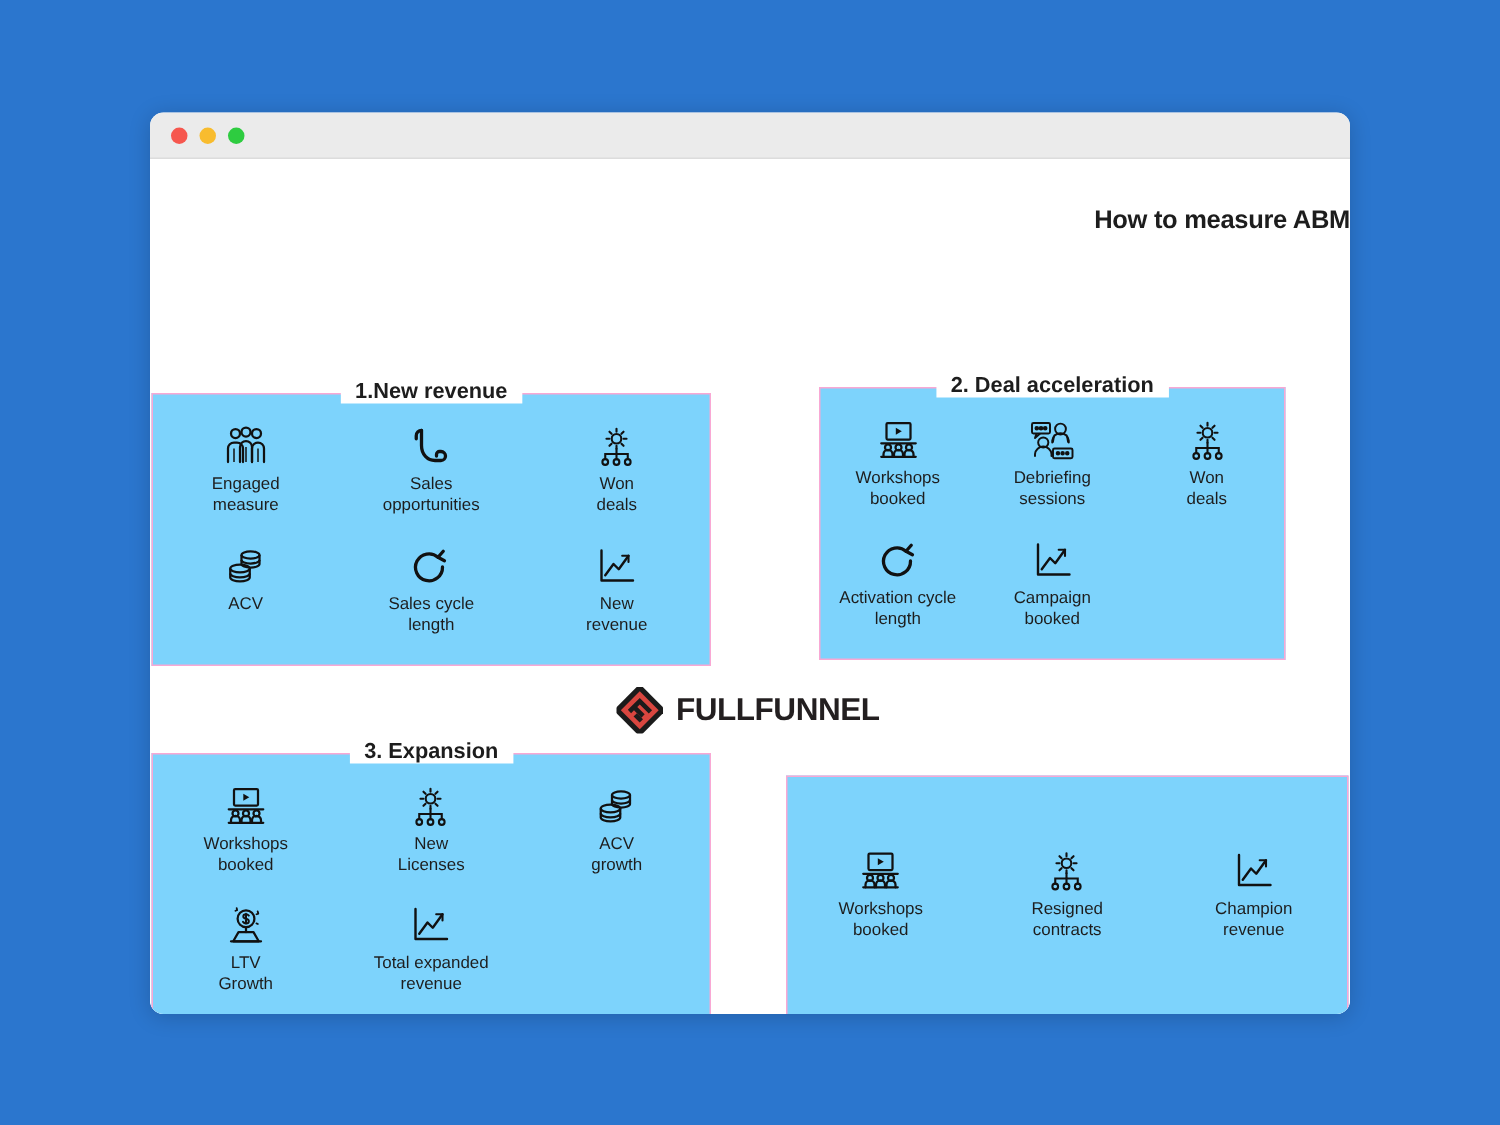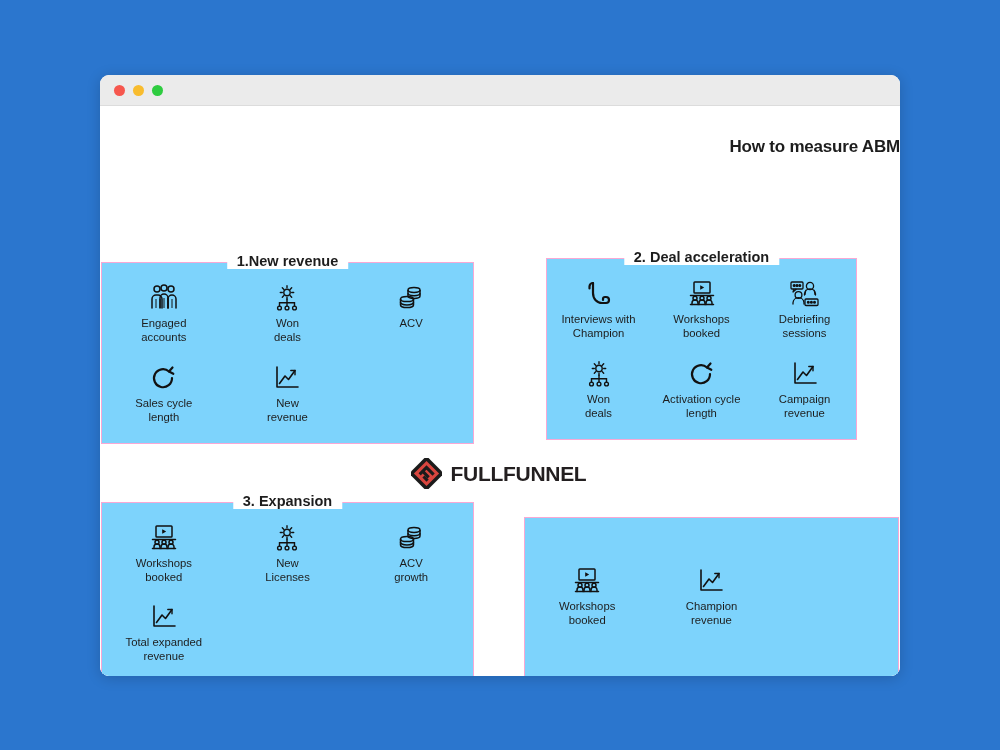--- a/index.html
+++ b/index.html
@@ -156,23 +156,33 @@
                 <circle cx="8" cy="5" r="3"></circle>
                   <circle cx="15" cy="4" r="3"></circle>
                   <circle cx="22" cy="5" r="3"></circle>
                 <path d="M3 24v-9a4 4 0 0 1 4-4h2a4 4 0 0 1 4 4v9" stroke-linecap="round"></path>
                 <path d="M11 24v-10a4 4 0 0 1 4-4 4 4 0 0 1 4 4v10" stroke-linecap="round"></path>
                 <path d="M19 24v-9a4 4 0 0 1 4-4h0a4 4 0 0 1 4 4v9" stroke-linecap="round"></path>
                 <path d="M7 15v9M11 15v9M15 14v10M19 14v10M23 15v9" stroke-width="1"></path>
               </svg>
             </span>
             <span class="cap">Engaged
-accounts</span>
-          </div>
-
+measure</span>
+          </div>
+
+          <div class="cell">
+            <span class="ico">
+              <svg width="26" height="28" viewBox="0 0 26 28" fill="none" stroke="#111" stroke-width="2.2" stroke-linecap="round" stroke-linejoin="round">
+                <path d="M7 3v10c0 6 4 10 9 10h4a3 3 0 0 0 0-6h-1a2 2 0 0 0-2 2v1"></path>
+                <path d="M7 3a3.5 3.5 0 0 0-3.5 3.5v2"></path>
+              </svg>
+            </span>
+            <span class="cap">Sales
+opportunities</span>
+          </div>
 
           <div class="cell">
             <span class="ico">
               <svg width="28" height="28" viewBox="0 0 28 28" fill="none" stroke="#111" stroke-width="1.4">
                 <circle cx="14" cy="8.5" r="3.2"></circle>
                 <path d="M14 1.8v2M14 13.2v2M7.3 8.5h2M18.7 8.5h2M9.3 3.8l1.4 1.4M17.3 11.8l1.4 1.4M18.7 3.8l-1.4 1.4M10.7 11.8l-1.4 1.4" stroke-linecap="round"></path>
                 <path d="M14 15.2v3.5M6.5 22v-3.3h15V22" stroke-linecap="round"></path>
                 <circle cx="6.5" cy="24" r="1.9"></circle>
                   <circle cx="14" cy="24" r="1.9"></circle>
                   <circle cx="21.5" cy="24" r="1.9"></circle>
@@ -220,30 +230,20 @@
 revenue</span>
           </div>
 
         </div>
       </div>
 
       <div class="panel" id="panel-2">
         <div class="legend">2. Deal acceleration</div>
         <div class="grid">
 
-          <div class="cell">
-            <span class="ico">
-              <svg width="26" height="28" viewBox="0 0 26 28" fill="none" stroke="#111" stroke-width="2.2" stroke-linecap="round" stroke-linejoin="round">
-                <path d="M7 3v10c0 6 4 10 9 10h4a3 3 0 0 0 0-6h-1a2 2 0 0 0-2 2v1"></path>
-                <path d="M7 3a3.5 3.5 0 0 0-3.5 3.5v2"></path>
-              </svg>
-            </span>
-            <span class="cap">Interviews with
-Champion</span>
-          </div>
 
           <div class="cell">
             <span class="ico">
               <svg width="30" height="28" viewBox="0 0 30 28" fill="none" stroke="#111" stroke-width="1.5">
                 <rect x="7" y="2" width="16" height="11" rx="0.8"></rect>
                 <path d="M13.2 5.2v4.6l4-2.3z" fill="#111" stroke="none"></path>
                 <path d="M3.5 15.5h23M3.5 24.5h23" stroke-linecap="round"></path>
                 <circle cx="8" cy="18.3" r="2"></circle>
                   <circle cx="15" cy="18.3" r="2"></circle>
                   <circle cx="22" cy="18.3" r="2"></circle>
@@ -308,21 +308,21 @@
 
           <div class="cell">
             <span class="ico">
               <svg width="28" height="27" viewBox="0 0 28 27" fill="none" stroke="#111" stroke-width="1.6" stroke-linecap="round" stroke-linejoin="round">
                 <path d="M4 2v20h21"></path>
                 <path d="M6.5 18.5 12 11l3.5 3.5L22 5.5"></path>
                 <path d="M22 5.5h-4.2M22 5.5v4.2" stroke-width="1.4"></path>
               </svg>
             </span>
             <span class="cap">Campaign
-revenue</span>
+booked</span>
           </div>
 
         </div>
       </div>
 
       <div class="brand">
         <span class="mark">
           <svg width="31" height="31" viewBox="0 0 40 40">
             <g transform="rotate(45 20 20)">
               <rect x="4" y="4" width="32" height="32" fill="#1b1b1b"></rect>
@@ -382,20 +382,34 @@
                 <path d="M11 9.3c0 1.3 2.7 2.4 6 2.4s6-1.1 6-2.4"></path>
                 <ellipse cx="10" cy="15" rx="6.5" ry="2.6"></ellipse>
                 <path d="M3.5 15v6c0 1.4 2.9 2.6 6.5 2.6s6.5-1.2 6.5-2.6v-6"></path>
                 <path d="M3.5 18.3c0 1.4 2.9 2.6 6.5 2.6s6.5-1.2 6.5-2.6"></path>
               </svg>
             </span>
             <span class="cap">ACV
 growth</span>
           </div>
 
+          <div class="cell">
+            <span class="ico">
+              <svg width="30" height="28" viewBox="0 0 30 28" fill="none" stroke="#111" stroke-width="1.5">
+                <circle cx="15" cy="9.5" r="5.6"></circle>
+                <path d="M15 6.2v6.6M16.9 7.4c-.5-.6-1.2-.9-1.9-.9-1 0-1.8.6-1.8 1.5s.8 1.3 1.8 1.5c1 .2 1.9.6 1.9 1.6 0 .9-.9 1.5-1.9 1.5-.8 0-1.5-.3-2-1" stroke-linecap="round" stroke-width="1.3"></path>
+                <path d="M8 4.2l.8-.4M8.8 2.4l.3 1.4M22 6.5l1-.3M22.8 4.6l.4 1.4M22 12.6l.9.4" stroke-linecap="round" stroke-width="1.2"></path>
+                <path d="M15 15.2v3.2" stroke-linecap="round"></path>
+                <path d="M6.5 24.5 10 18.4h10l3.5 6.1z" stroke-linejoin="round"></path>
+                <path d="M5 24.5h20" stroke-linecap="round"></path>
+              </svg>
+            </span>
+            <span class="cap">LTV
+Growth</span>
+          </div>
 
           <div class="cell">
             <span class="ico">
               <svg width="28" height="27" viewBox="0 0 28 27" fill="none" stroke="#111" stroke-width="1.6" stroke-linecap="round" stroke-linejoin="round">
                 <path d="M4 2v20h21"></path>
                 <path d="M6.5 18.5 12 11l3.5 3.5L22 5.5"></path>
                 <path d="M22 5.5h-4.2M22 5.5v4.2" stroke-width="1.4"></path>
               </svg>
             </span>
             <span class="cap">Total expanded
@@ -419,20 +433,35 @@
                   <circle cx="22" cy="18.3" r="2"></circle>
                 <path d="M5 24.5v-1.6a3 3 0 0 1 3-3 3 3 0 0 1 3 3v1.6" stroke-linecap="round"></path>
                 <path d="M12 24.5v-1.6a3 3 0 0 1 3-3 3 3 0 0 1 3 3v1.6" stroke-linecap="round"></path>
                 <path d="M19 24.5v-1.6a3 3 0 0 1 3-3 3 3 0 0 1 3 3v1.6" stroke-linecap="round"></path>
               </svg>
             </span>
             <span class="cap">Workshops
 booked</span>
           </div>
 
+          <div class="cell">
+            <span class="ico">
+              <svg width="28" height="28" viewBox="0 0 28 28" fill="none" stroke="#111" stroke-width="1.4">
+                <circle cx="14" cy="8.5" r="3.2"></circle>
+                <path d="M14 1.8v2M14 13.2v2M7.3 8.5h2M18.7 8.5h2M9.3 3.8l1.4 1.4M17.3 11.8l1.4 1.4M18.7 3.8l-1.4 1.4M10.7 11.8l-1.4 1.4" stroke-linecap="round"></path>
+                <path d="M14 15.2v3.5M6.5 22v-3.3h15V22" stroke-linecap="round"></path>
+                <circle cx="6.5" cy="24" r="1.9"></circle>
+                  <circle cx="14" cy="24" r="1.9"></circle>
+                  <circle cx="21.5" cy="24" r="1.9"></circle>
+                <path d="M14 18.7v3.4" stroke-linecap="round"></path>
+              </svg>
+            </span>
+            <span class="cap">Resigned
+contracts</span>
+          </div>
 
           <div class="cell">
             <span class="ico">
               <svg width="28" height="27" viewBox="0 0 28 27" fill="none" stroke="#111" stroke-width="1.6" stroke-linecap="round" stroke-linejoin="round">
                 <path d="M4 2v20h21"></path>
                 <path d="M6.5 18.5 12 11l3.5 3.5L22 5.5"></path>
                 <path d="M22 5.5h-4.2M22 5.5v4.2" stroke-width="1.4"></path>
               </svg>
             </span>
             <span class="cap">Champion

